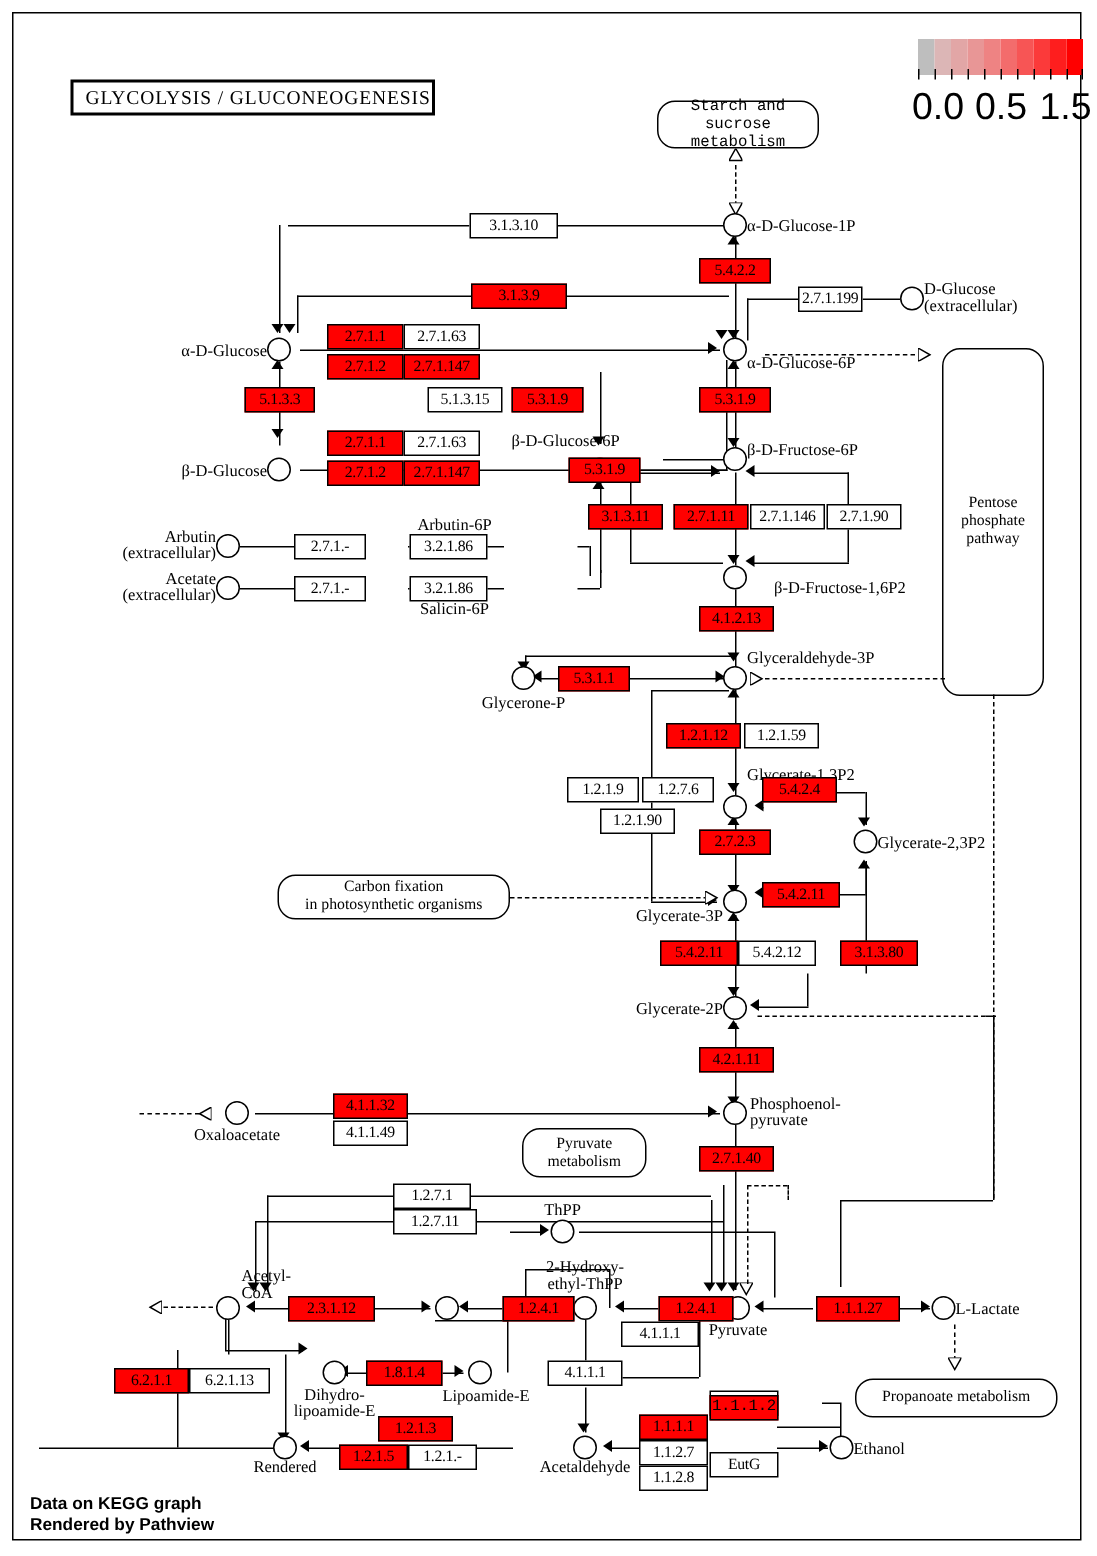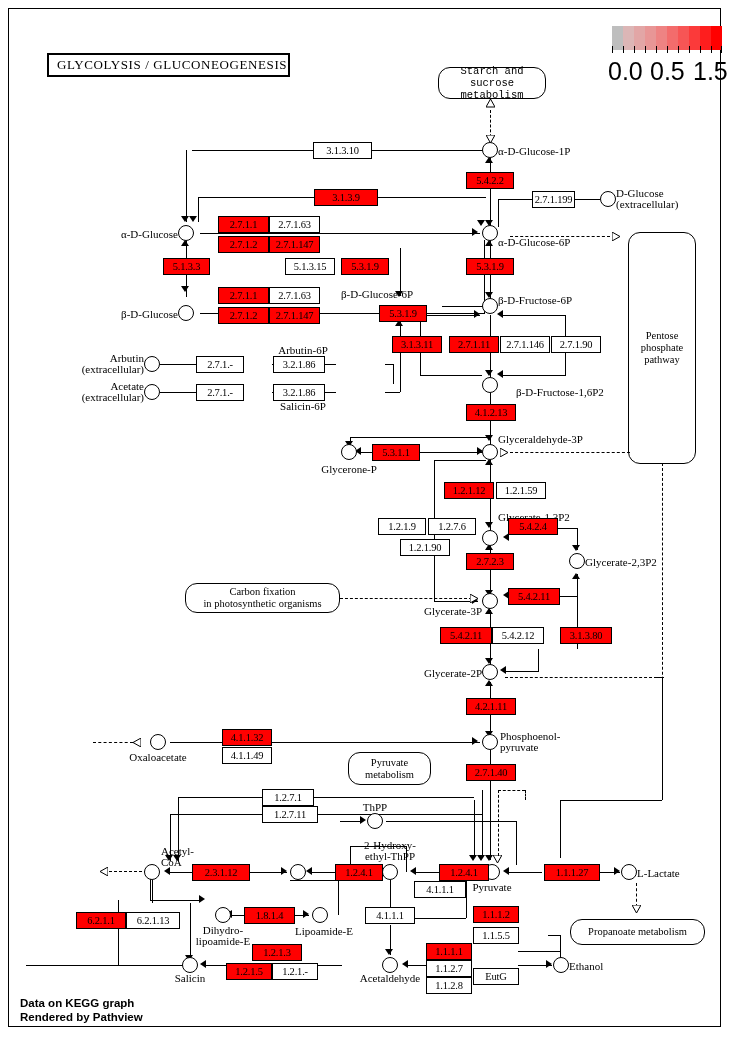--- a/index.html
+++ b/index.html
@@ -452,21 +452,21 @@
   <div class="lbl" style="left:161px;top:846px;line-height:11px;white-space:pre-line;">Acetyl-
 CoA</div>
   <div class="lbl c" style="left:172px;top:925px;width:102px;line-height:11px;white-space:pre-line;">Dihydro-
 lipoamide-E</div>
   <div class="lbl c" style="left:281px;top:925px;width:86px;">Lipoamide-E</div>
   <div class="lbl c" style="left:346px;top:801px;width:58px;">ThPP</div>
   <div class="lbl c" style="left:338px;top:840px;width:104px;line-height:11px;white-space:pre-line;">2-Hydroxy-
 ethyl-ThPP</div>
   <div class="lbl c" style="left:462px;top:881px;width:60px;">Pyruvate</div>
   <div class="lbl" style="left:637px;top:867px;">L-Lactate</div>
-  <div class="lbl c" style="left:160px;top:972px;width:60px;">Salicin</div>
+  <div class="lbl c" style="left:160px;top:972px;width:60px;">Rendered</div>
   <div class="lbl c" style="left:344px;top:972px;width:92px;">Acetaldehyde</div>
   <div class="lbl" style="left:569px;top:960px;">Ethanol</div>
 
   <div class="ec" style="left:313px;top:142px;width:59px;">3.1.3.10</div>
   <div class="ec hi" style="left:314px;top:189px;width:64px;">3.1.3.9</div>
   <div class="ec hi" style="left:466px;top:172px;width:48px;">5.4.2.2</div>
   <div class="ec" style="left:532px;top:191px;width:43px;">2.7.1.199</div>
 
   <div class="ec hi" style="left:218px;top:216px;width:51px;">2.7.1.1</div>
   <div class="ec" style="left:269px;top:216px;width:51px;">2.7.1.63</div>
@@ -535,20 +535,20 @@
   <div class="ec" style="left:126px;top:912px;width:54px;">6.2.1.13</div>
 
   <div class="ec hi" style="left:252px;top:944px;width:50px;">1.2.1.3</div>
   <div class="ec hi" style="left:226px;top:963px;width:46px;">1.2.1.5</div>
   <div class="ec" style="left:272px;top:963px;width:46px;">1.2.1.-</div>
 
   <div class="ec hi" style="left:544px;top:864px;width:56px;">1.1.1.27</div>
 
   <div class="ec" style="left:473px;top:927px;width:46px;">1.1.5.5</div>
   <div class="ec hi" style="left:426px;top:943px;width:46px;">1.1.1.1</div>
-  <div class="ec hi" style="left:473px;top:906px;width:46px;">1.1.1.2</div>
+  <div class="ec hi" style="left:473px;top:930px;width:46px;font-family:Liberation Mono, monospace;">1.1.1.2</div>
   <div class="ec" style="left:426px;top:960px;width:46px;">1.1.2.7</div>
   <div class="ec" style="left:473px;top:968px;width:46px;">EutG</div>
   <div class="ec" style="left:426px;top:977px;width:46px;">1.1.2.8</div>
 
   <div class="foot" style="left:20px;top:996px;">Data on KEGG graph</div>
   <div class="foot" style="left:20px;top:1010px;">Rendered by Pathview</div>
 </div>
 
 </body></html>

